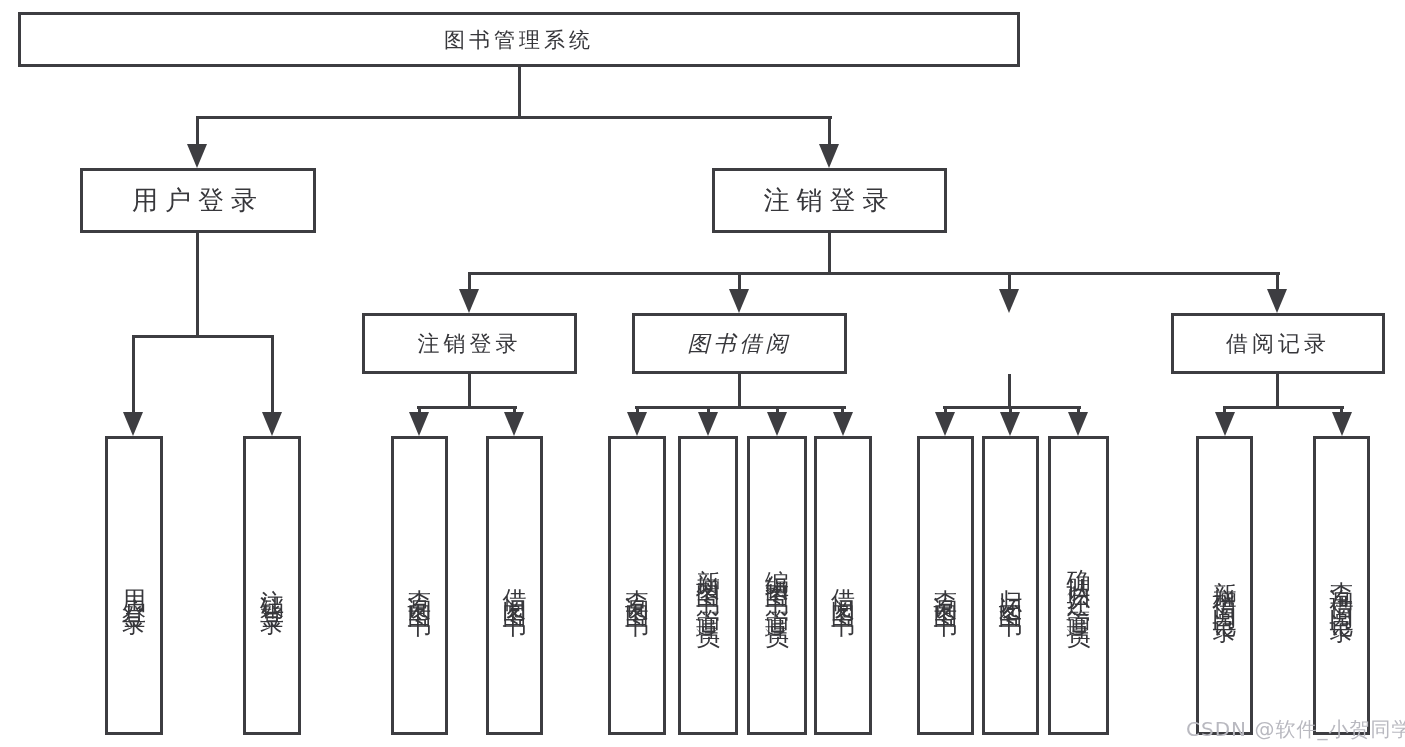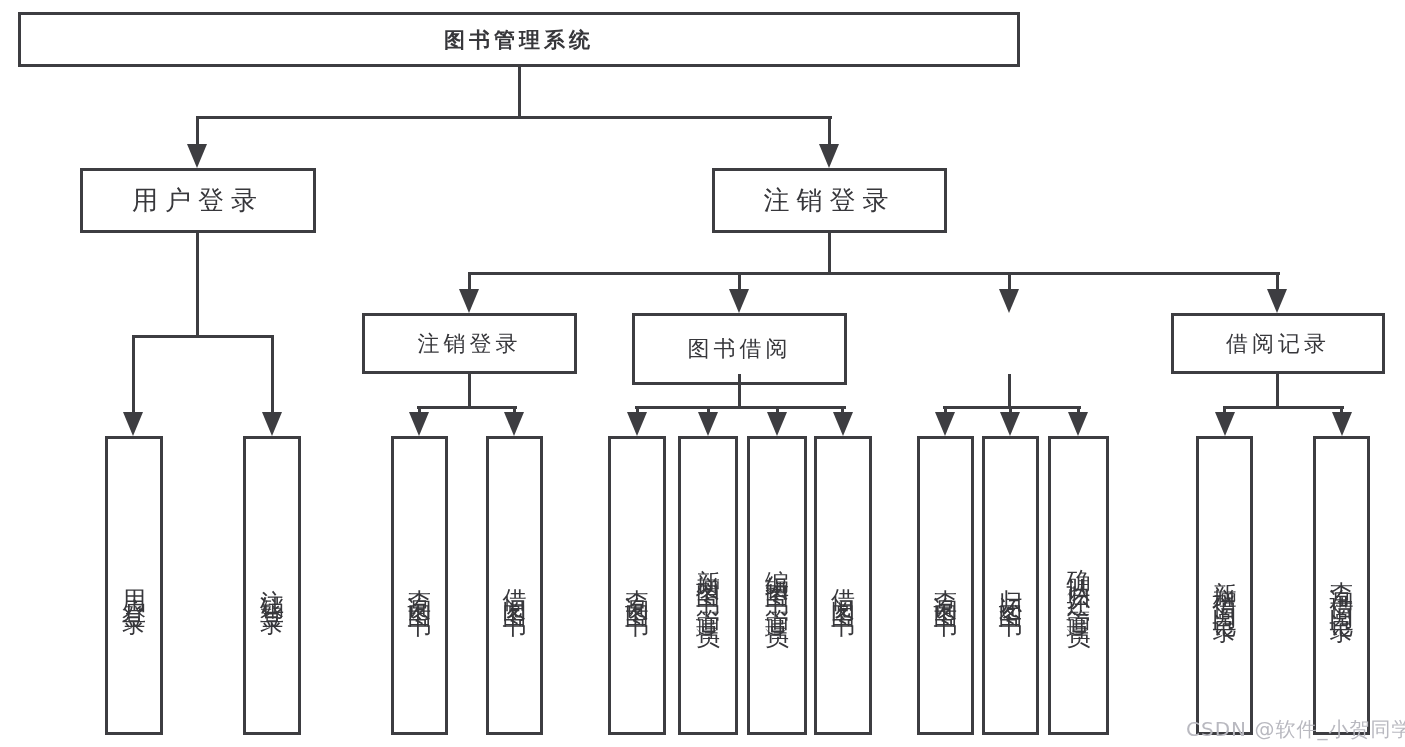--- a/index.html
+++ b/index.html
@@ -15,21 +15,21 @@
   .box {
     position: absolute;
     border: 3px solid #3d3d41;
     background: #ffffff;
     display: flex;
     align-items: center;
     justify-content: center;
     color: #37373b;
     text-align: center;
   }
-  .root-box   { font-size: 21px; letter-spacing: 4px; font-weight: bold; }
+  .root-box   { font-size: 21px; letter-spacing: 4px; }
   .branch-box { font-size: 26px; letter-spacing: 7px; }
   .module-box { font-size: 22px; letter-spacing: 4px; }
   .leaf-box   { font-size: 24px; }
   .vtext {
     writing-mode: vertical-rl;
     text-orientation: mixed;
     letter-spacing: 8px;
     line-height: 1;
   }
   .hline, .vline { position: absolute; background: #3d3d41; }
@@ -90,21 +90,21 @@
   <div class="vline" style="left:738px; top:272px; height:20px;"></div>
   <div class="arrowhead" style="left:729px; top:289px;"></div>
   <div class="vline" style="left:1008px; top:272px; height:20px;"></div>
   <div class="arrowhead" style="left:999px; top:289px;"></div>
   <div class="vline" style="left:1276px; top:272px; height:20px;"></div>
   <div class="arrowhead" style="left:1267px; top:289px;"></div>
 
   <div class="box module-box" style="left:362px; top:313px; width:215px; height:61px;">
     <span>注销登录</span>
   </div>
-  <div class="box module-box" style="left:632px; top:313px; width:215px; height:72px;">
+  <div class="box module-box" style="left:632px; top:313px; width:215px; height:61px;font-style:italic;">
     <span>图书借阅</span>
   </div>
   <div class="box module-box" style="left:1171px; top:313px; width:214px; height:61px;">
     <span>借阅记录</span>
   </div>
 
   <div class="vline" style="left:468px; top:374px; height:35px;"></div>
   <div class="hline" style="left:417px; top:406px; width:100px;"></div>
   <div class="vline" style="left:418px; top:406px; height:10px;"></div>
   <div class="arrowhead" style="left:409px; top:412px;"></div>

